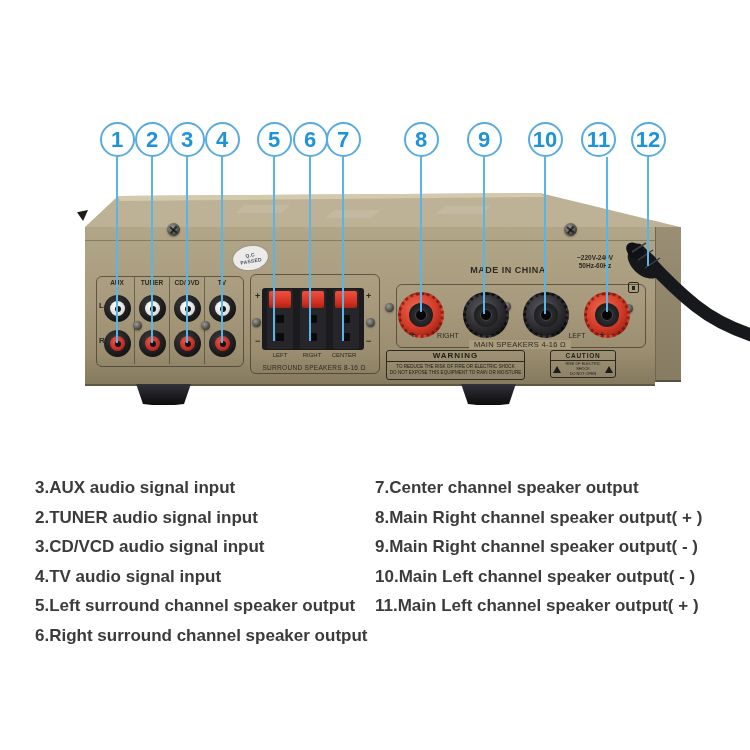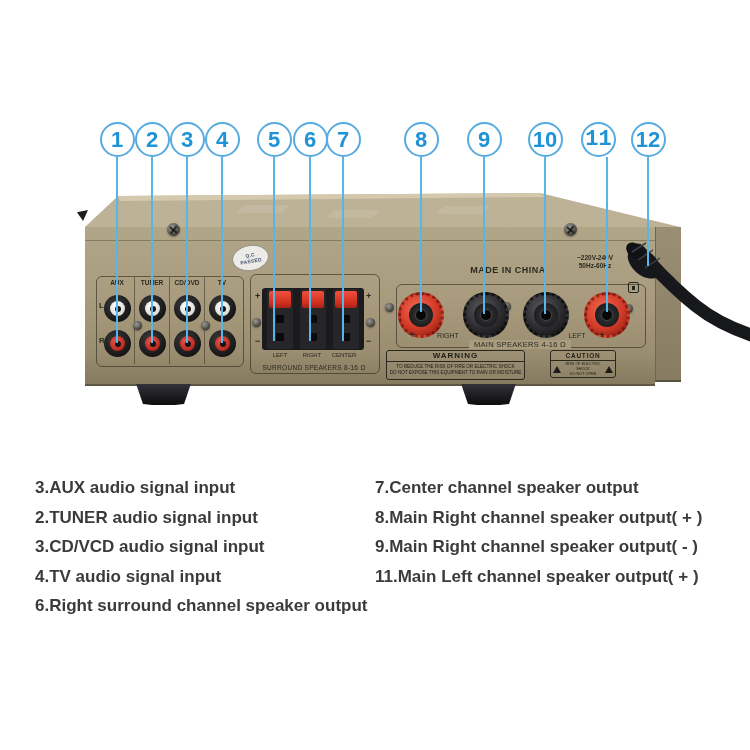--- a/index.html
+++ b/index.html
@@ -296,30 +296,32 @@
   <div class="callout" style="left:99.5px;">1</div>
   <div class="callout" style="left:134.5px;">2</div>
   <div class="callout" style="left:169.5px;">3</div>
   <div class="callout" style="left:204.5px;">4</div>
   <div class="callout" style="left:256.5px;">5</div>
   <div class="callout" style="left:292.5px;">6</div>
   <div class="callout" style="left:325.5px;">7</div>
   <div class="callout" style="left:403.5px;">8</div>
   <div class="callout" style="left:466.5px;">9</div>
   <div class="callout" style="left:527.5px;">10</div>
-  <div class="callout" style="left:581px;font-family:Liberation Mono, monospace;">11</div>
+  <div class="callout" style="left:581px;">11</div>
   <div class="callout" style="left:630.5px;">12</div>
 
   <div class="legend-col" style="left:35px;">
     <div class="legend-item">3.AUX audio signal input</div>
     <div class="legend-item">2.TUNER audio signal input</div>
     <div class="legend-item">3.CD/VCD audio signal input</div>
     <div class="legend-item">4.TV audio signal input</div>
+    <div class="legend-item">5.Left surround channel speaker output</div>
     <div class="legend-item">6.Right surround channel speaker output</div>
   </div>
   <div class="legend-col" style="left:375px;">
     <div class="legend-item">7.Center channel speaker output</div>
     <div class="legend-item">8.Main Right channel speaker output( + )</div>
     <div class="legend-item">9.Main Right channel speaker output( - )</div>
+    <div class="legend-item">10.Main Left channel speaker output( - )</div>
     <div class="legend-item">11.Main Left channel speaker output( + )</div>
   </div>
 
 </div>
 
 </body></html>

